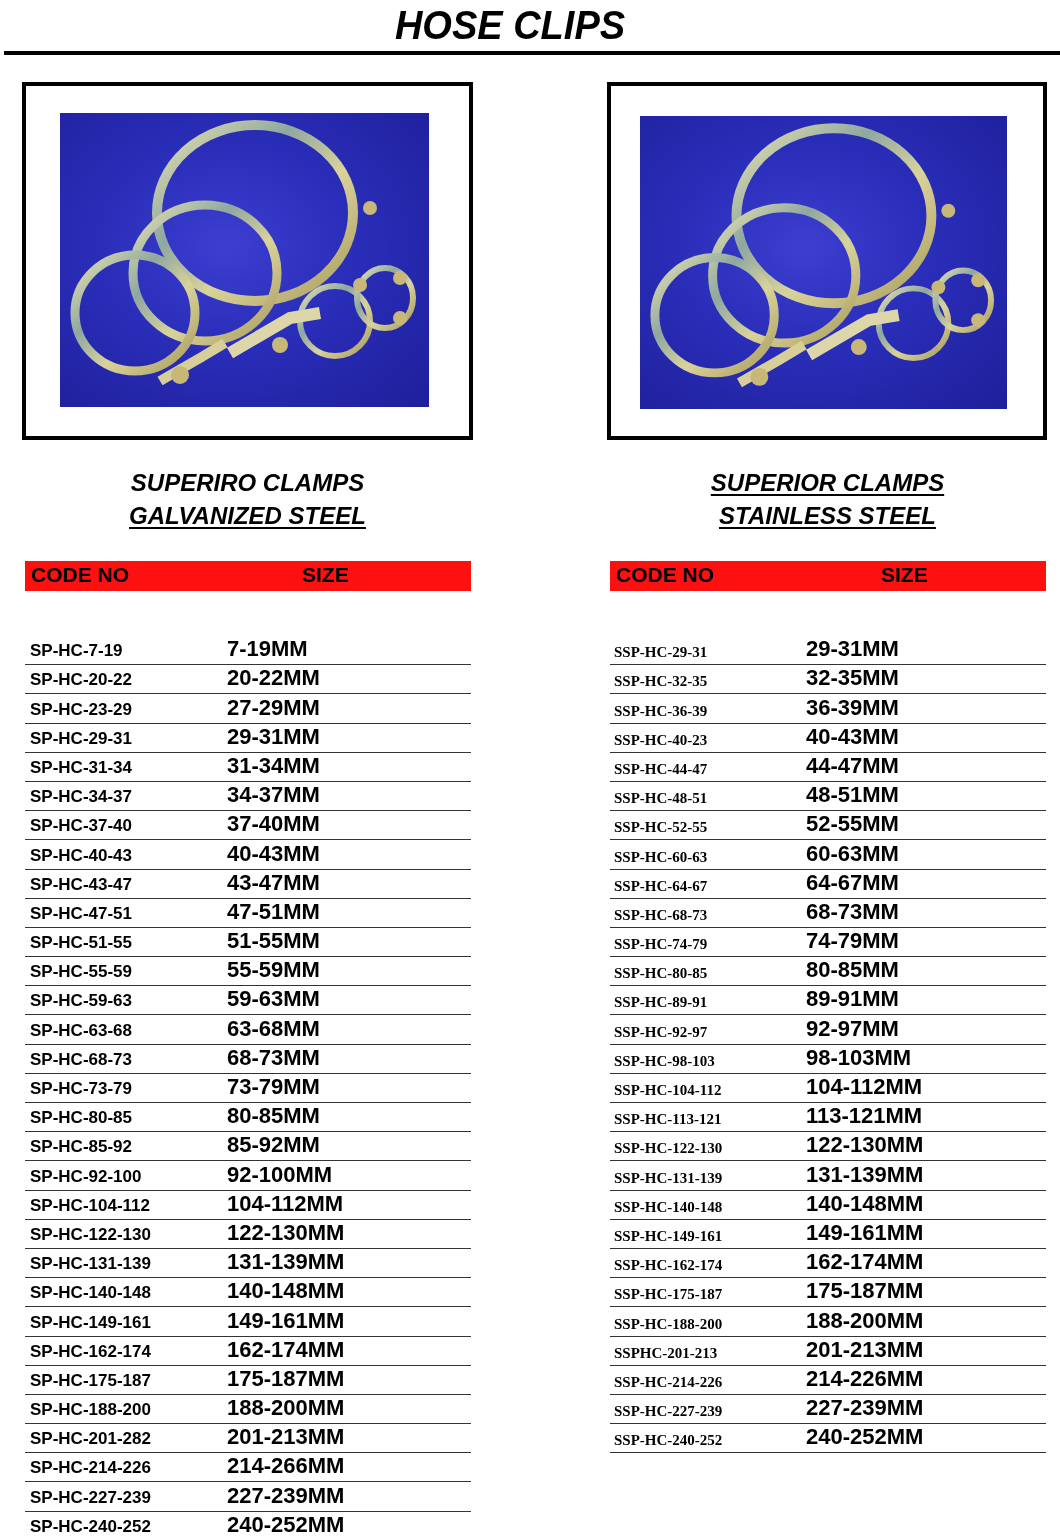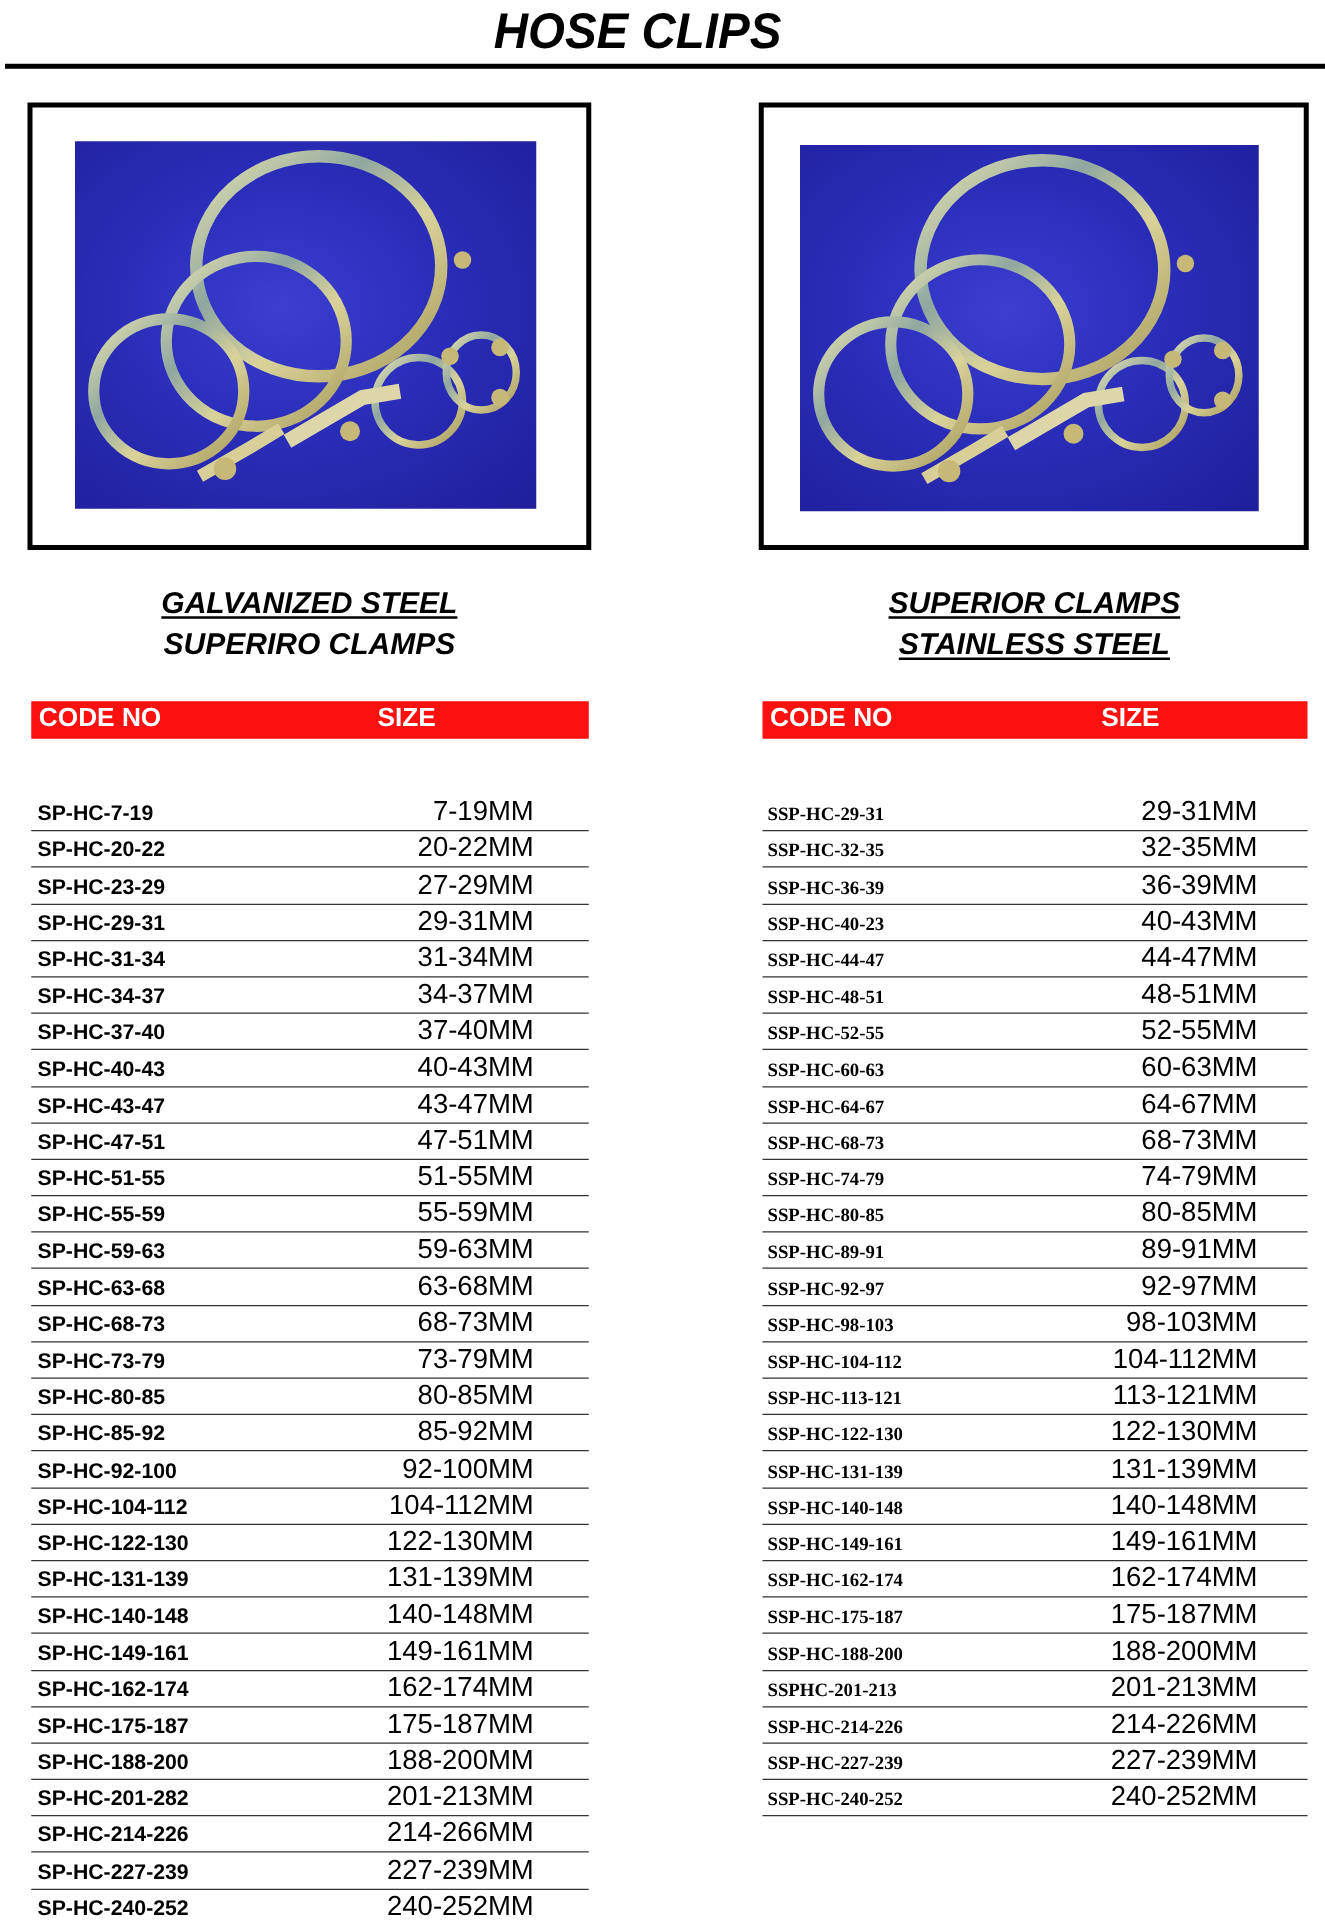--- a/index.html
+++ b/index.html
@@ -14,26 +14,26 @@
   .photo { position:absolute; overflow:hidden;
            background: radial-gradient(ellipse at 45% 45%, #3c3fd0 0%, #2a2db8 45%, #1e1f9a 100%); }
   .photo svg { width:100%; height:100%; display:block; }
 
   .sec-heading { position:absolute; text-align:center; font-weight:bold; font-style:italic;
                  font-size:24px; line-height:33px; }
   .sec-heading .line { display:block; }
   .u { text-decoration:underline; text-decoration-thickness:2px; text-underline-offset:3px; }
 
   .header-bar { position:absolute; height:30px; background:#fd1010; }
-  .header-bar span { position:absolute; top:2px; font-weight:bold; font-size:21px; color:#ffffff; }
+  .header-bar span { position:absolute; top:2px; font-weight:bold; font-size:21px; color:#000000; }
 
   .table { position:absolute;margin-top:16px; }
   .row { position:relative; height:29.2px; border-bottom:1.5px solid #333; box-sizing:border-box; }
   .row .code { position:absolute; left:5px; bottom:3px; font-weight:bold; font-size:17px; }
-  .row .size { position:absolute; bottom:2px; font-weight:normal; font-size:22px; text-align:right; width:200px; }
+  .row .size { position:absolute; bottom:2px; font-weight:bold; font-size:22px; text-align:left; width:200px; }
   .t-left .row .size { left:202px; }
   .t-right .row .size { left:196px; }
   .t-right .row .code { left:4px; font-size:15px;font-family:Liberation Serif, serif; }
 </style>
 </head>
 <body>
 
 <div class="page-title">HOSE CLIPS</div>
 <div class="title-rule"></div>
 
@@ -87,22 +87,22 @@
       <circle cx="220" cy="232" r="8" fill="#c8b878"></circle>
       <circle cx="300" cy="172" r="7" fill="#c8b878"></circle>
       <circle cx="340" cy="165" r="7" fill="#c8b878"></circle>
       <circle cx="340" cy="205" r="7" fill="#c8b878"></circle>
       <circle cx="310" cy="95" r="7" fill="#c8b878"></circle>
     </svg>
   </div>
 </div>
 
 <div class="sec-heading" style="left:60px; top:466px; width:375px;">
+  <span class="line">SUPERIRO CLAMPS</span>
   <span class="line u">GALVANIZED STEEL</span>
-  <span class="line">SUPERIRO CLAMPS</span>
 </div>
 <div class="sec-heading" style="left:640px; top:466px; width:375px;">
   <span class="line u">SUPERIOR CLAMPS</span>
   <span class="line u">STAINLESS STEEL</span>
 </div>
 
 <div class="header-bar" style="left:25px; top:561px; width:446px;">
   <span style="left:6px;">CODE NO</span>
   <span style="left:277px;">SIZE</span>
 </div>

